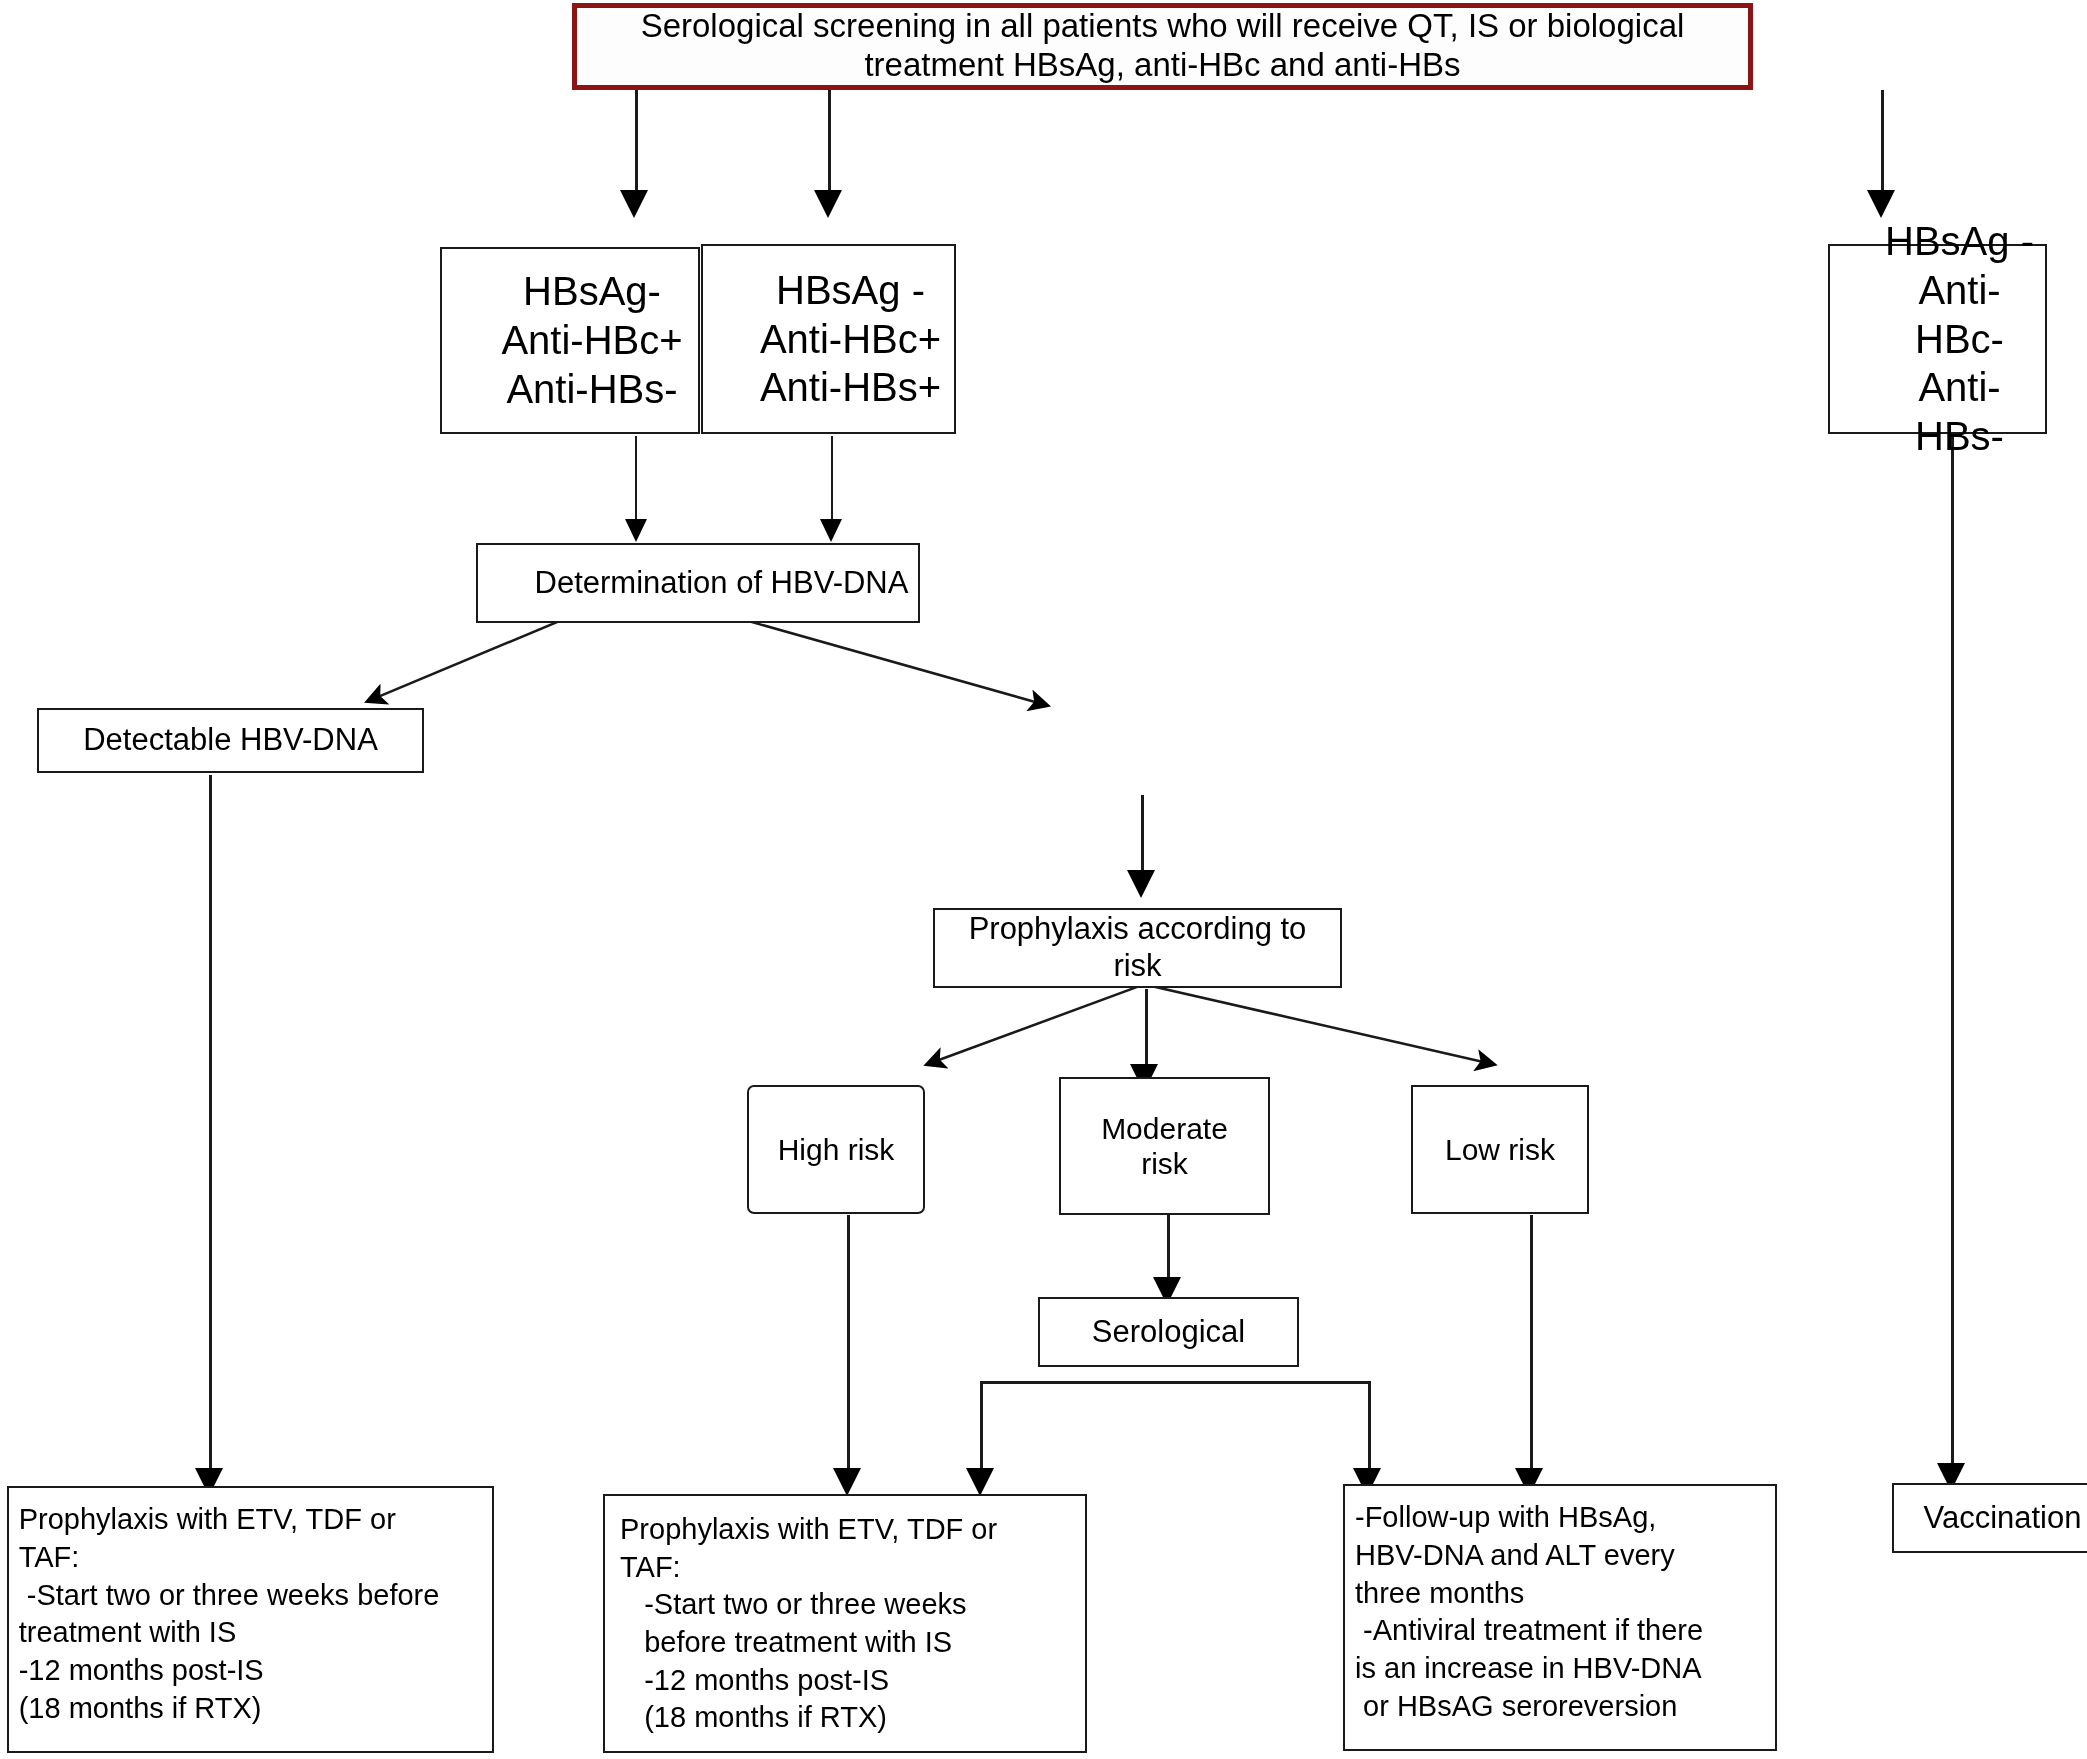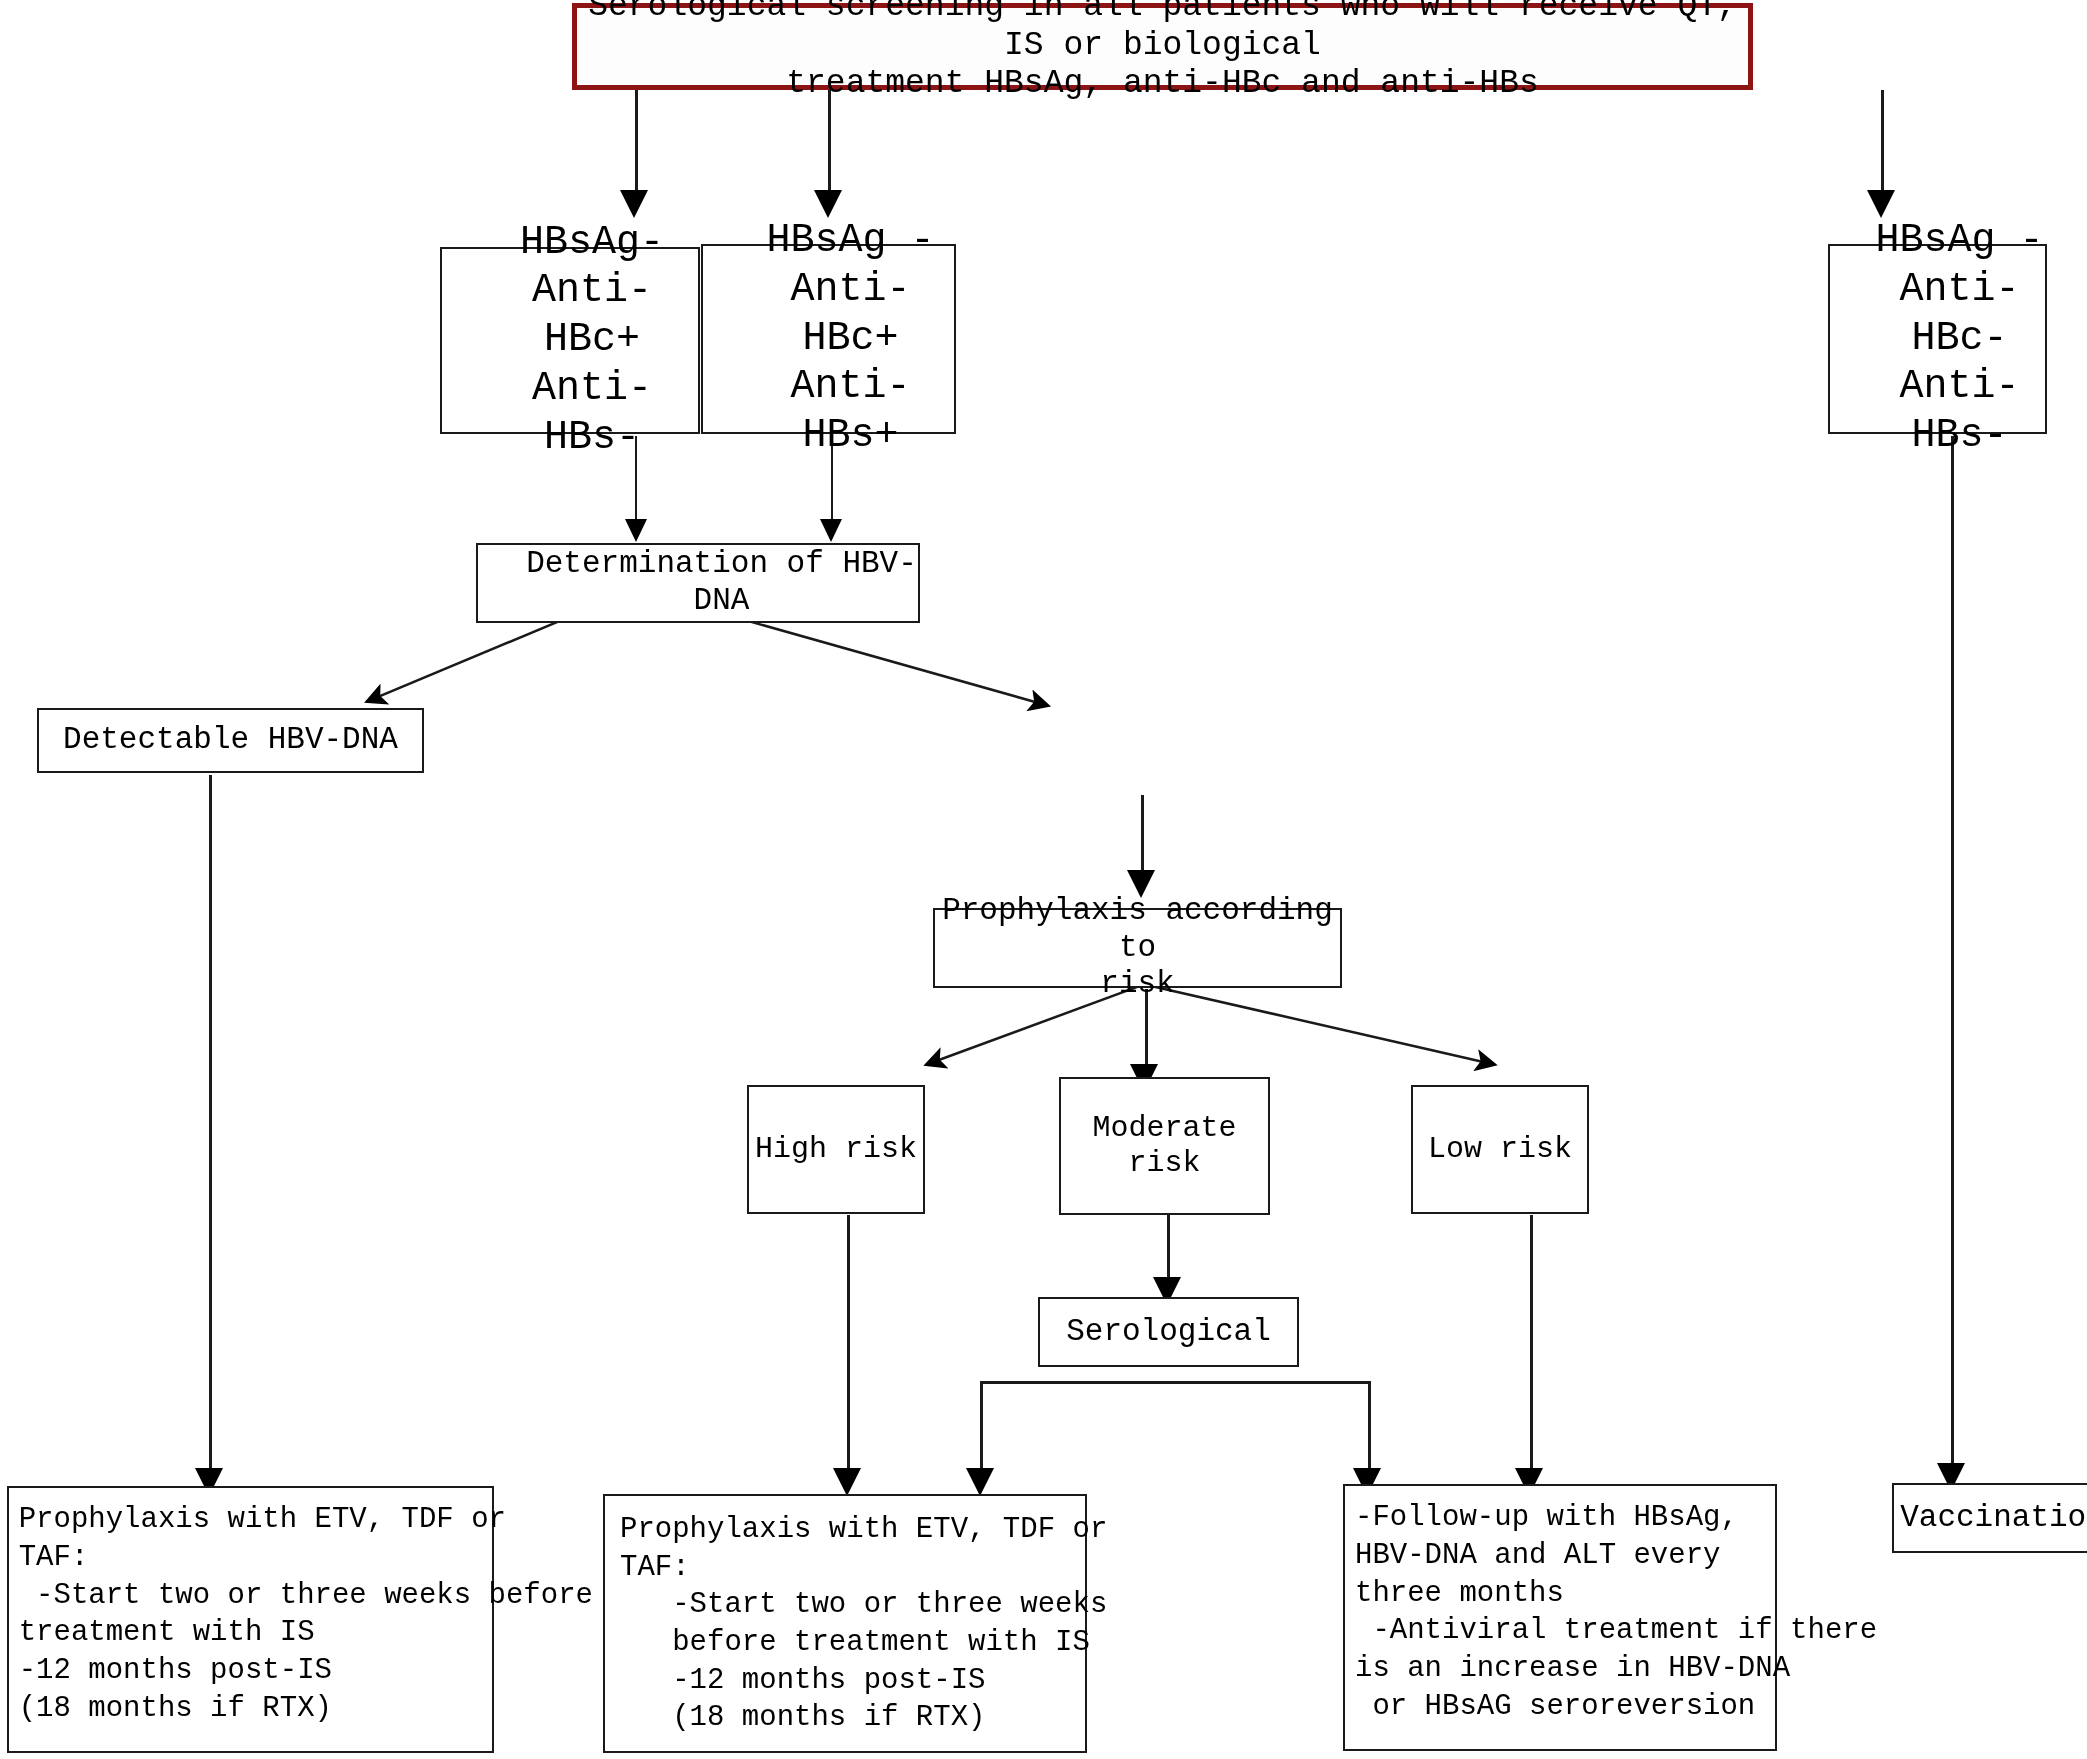--- a/index.html
+++ b/index.html
@@ -23,21 +23,20 @@
     position: absolute;
     box-sizing: border-box;
     background: #ffffff;
     border: 2.5px solid #1a1a1a;
     display: flex;
     align-items: center;
     justify-content: center;
     text-align: center;
     line-height: 1.18;
     z-index: 3;
-    font-family: Liberation Mono, monospace;
   }
   .node .txt {
     display: block;
     white-space: pre-line;
     width: 100%;
   }
 
   
   .node.header {
     border: 5.8px solid #8d1414;
@@ -189,21 +188,21 @@
   <div class="arrowhead" style="left:1127px; top:870px;"></div>
 
   <div class="node mid" style="left:933px; top:908px; width:409px; height:80px;">
     <span class="txt">Prophylaxis according to
 risk</span>
   </div>
 
   <div class="vline" style="left:1145px; top:989px; height:75px;"></div>
   <div class="arrowhead" style="left:1130px; top:1064px;"></div>
 
-  <div class="node risk" style="left:747px; top:1085px; width:178px; height:129px;">
+  <div class="node risk" style="left:747px; top:1085px; width:178px; height:129px;border-radius:7px;">
     <span class="txt">High risk</span>
   </div>
 
   <div class="node risk" style="left:1059px; top:1077px; width:211px; height:138px;">
     <span class="txt">Moderate
 risk</span>
   </div>
 
   <div class="node risk" style="left:1411px; top:1085px; width:178px; height:129px;">
     <span class="txt">Low risk</span>

